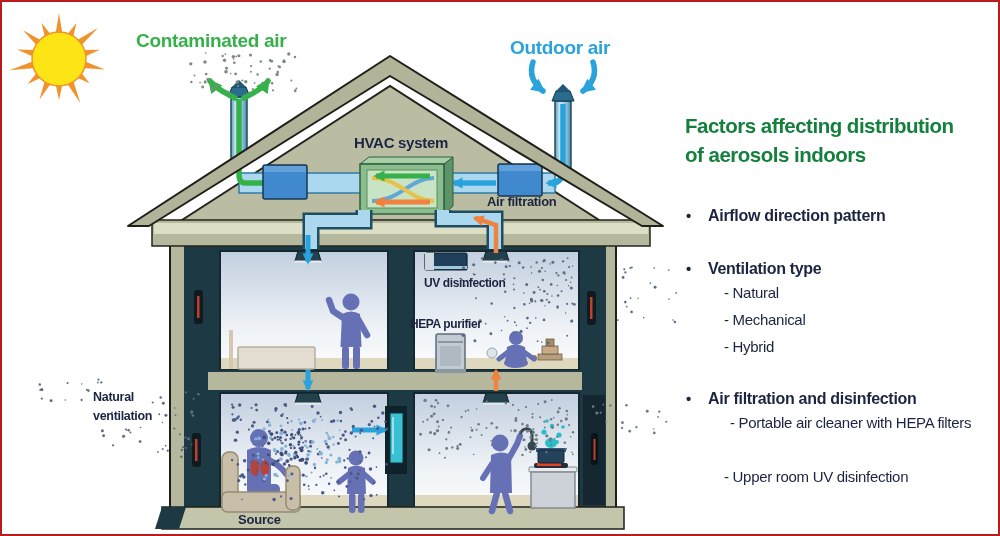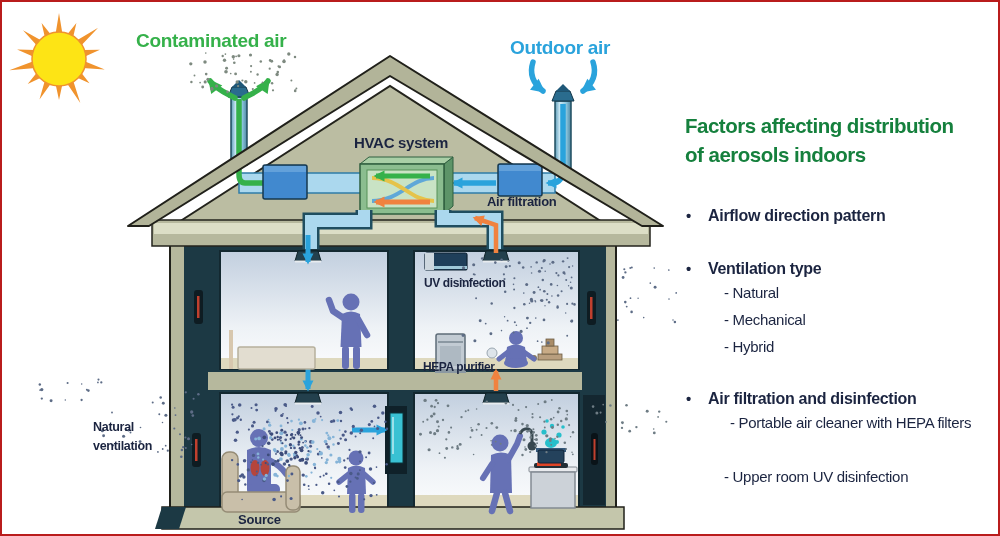--- a/index.html
+++ b/index.html
@@ -906,22 +906,22 @@
         <circle cx="645.2" cy="409.3" r="1.48" fill="#6e7c84"></circle>
         <circle cx="656.1" cy="414.9" r="0.87" fill="#6e7c84"></circle>
       </g>
 </svg>
 
 <div class="lbl lbl-green" style="left:134px;top:28px;">Contaminated air</div>
 <div class="lbl lbl-blue" style="left:508px;top:35px;">Outdoor air</div>
 <div class="lbl lbl-hvac" style="left:352px;top:132px;">HVAC system</div>
 <div class="lbl lbl-af" style="left:485px;top:192px;">Air filtration</div>
 <div class="lbl lbl-sm" style="left:422px;top:274px;">UV disinfection</div>
-<div class="lbl lbl-sm" style="left:421px;top:315px;margin-top:43px;">HEPA purifier</div>
-<div class="lbl lbl-nat" style="left:91px;top:386px;margin-top:30px;">
+<div class="lbl lbl-sm" style="left:408px;top:315px;">HEPA purifier</div>
+<div class="lbl lbl-nat" style="left:91px;top:386px;">
   <div>Natural</div>
   <div>ventilation</div>
 </div>
 <div class="lbl lbl-src" style="left:236px;top:510px;">Source</div>
 
 <div class="panel-title" style="top:112px;">Factors affecting distribution</div>
 <div class="panel-title" style="top:141px;">of aerosols indoors</div>
 
 <div class="bullet" style="top:205px;">
   <span class="bdot">•</span>

